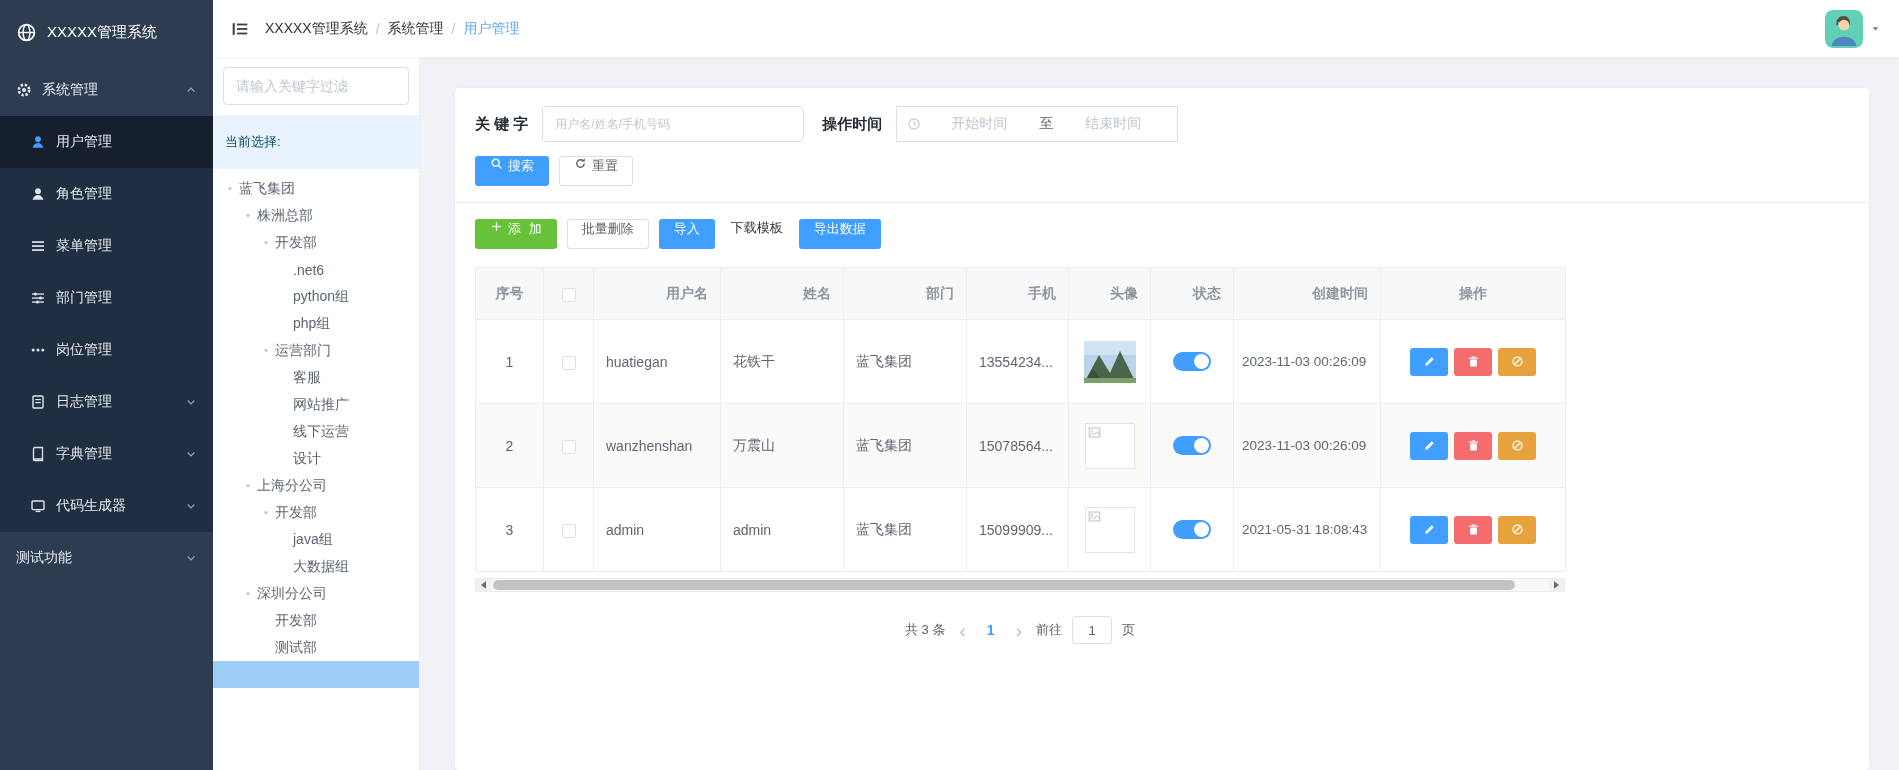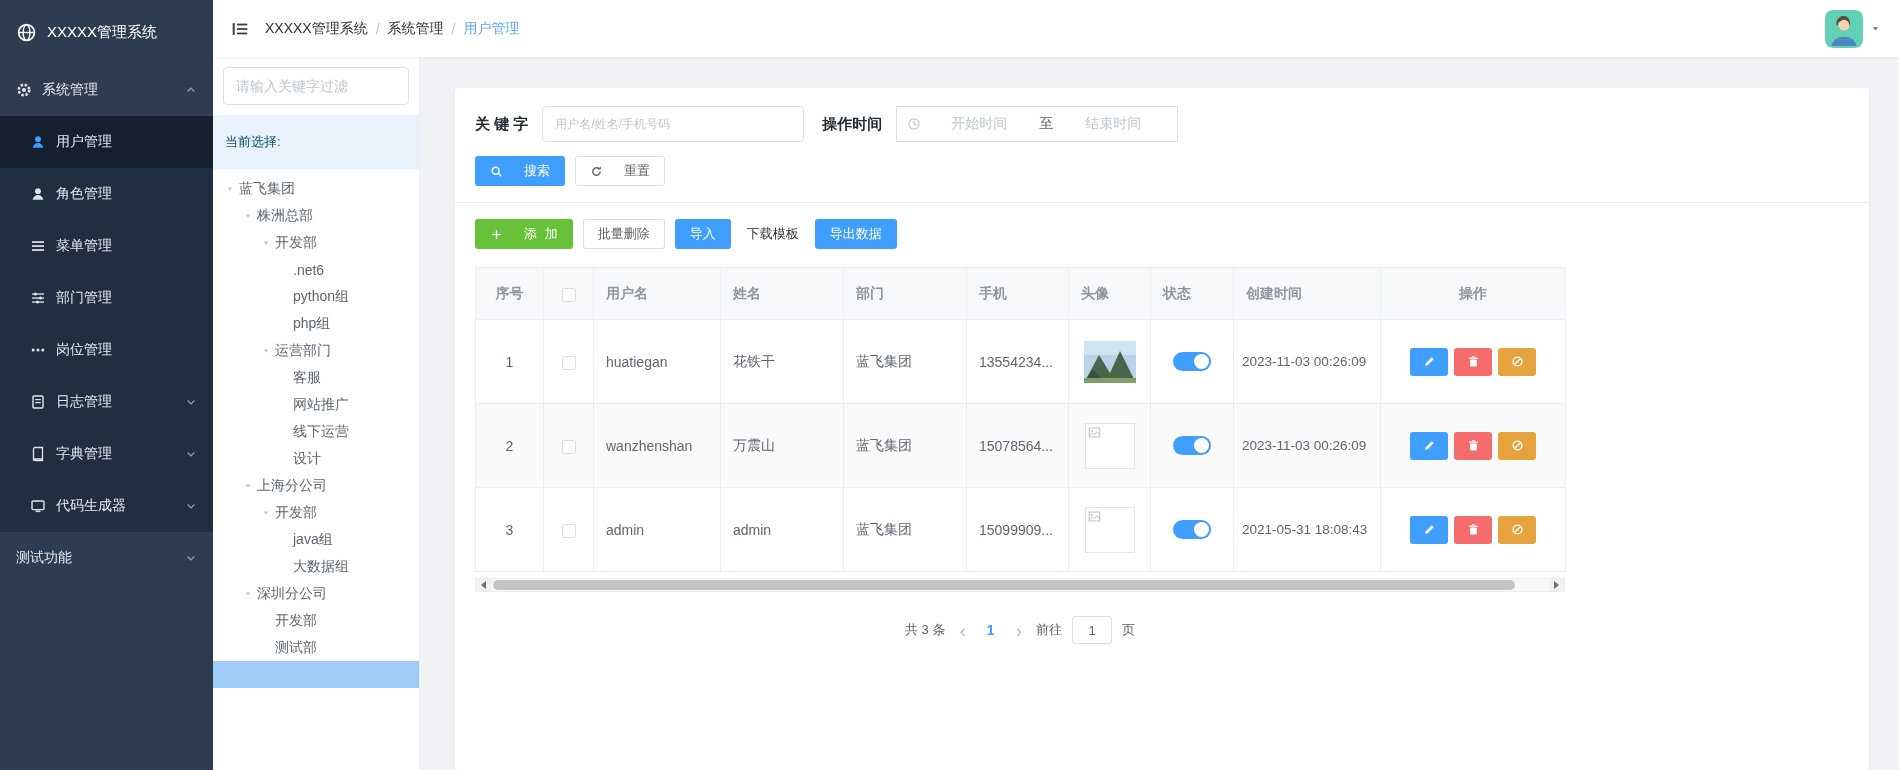--- a/index.html
+++ b/index.html
@@ -62,35 +62,35 @@
               color:#606266;outline:none;font-family:inherit;background:#fff;}
   .text-input::placeholder{color:#bfc6ce;}
   .keyword{width:262px;margin-left:14px;}
   .date-range{margin-left:14px;width:282px;height:36px;border:1px solid #dcdfe6;border-radius:0;
               display:flex;align-items:center;padding:0 10px;gap:4px;cursor:pointer;background:#fff;}
   .date-range .icon{width:14px;height:14px;color:#c0c4cc;}
   .date-range .ph{flex:1;text-align:center;font-size:14px;color:#bfc6ce;white-space:nowrap;}
   .date-range .rsep{font-size:14px;color:#606266;padding:0 2px;}
 
   .btn-row{margin-top:14px;display:flex;gap:10px;}
-  .btn{height:30px;border-radius:3px;font-size:13px;display:inline-flex;align-items:center;gap:21px;
+  .btn{height:30px;border-radius:3px;font-size:13px;display:inline-flex;align-items:flex-start;gap:5px;
        padding:0 14px;border:1px solid transparent;cursor:pointer;font-family:inherit;background:#fff;color:#606266;white-space:nowrap;}
   .btn .icon{width:13px;height:13px;}
   .btn.primary{background:#409eff;color:#fff;}
   .btn.success{background:#67c23a;color:#fff;}
   .btn.plain{border-color:#dcdfe6;}
   .btn.textbtn{border:none;background:transparent;color:#303133;padding:0 6px;}
 
   .divider{height:1px;background:#ececec;margin:16px -20px 0;}
   .toolbar{margin-top:16px;display:flex;gap:10px;align-items:center;font-family:Liberation Mono, monospace;}
 
   .data-table{margin-top:18px;border-collapse:collapse;table-layout:fixed;width:1090px;}
   .data-table th,.data-table td{border:1px solid #ebeef5;overflow:hidden;white-space:nowrap;}
   .data-table th{height:52px;background:#f7f8fa;color:#8f959e;font-size:14px;font-weight:bold;
-                 text-align:left;padding:0 12px;}
+                 text-align:right;padding:0 12px;}
   .data-table td{height:84px;font-size:14px;color:#5f6670;padding:0 12px;background:#fff;}
   .data-table tr.striped td{background:#fafafa;}
   .data-table .center{text-align:center;padding:0;}
   .data-table td.time{font-size:13.5px;padding:0 8px;}
   .data-table th.op,.data-table td.op{border-left:1px solid #ebeef5;box-shadow:-5px 0 6px -4px rgba(0,0,0,.10);text-align:center;padding:0;}
   .data-table td.op{background:#fff;}
 
   .checkbox{width:14px;height:14px;border:1px solid #dcdfe6;border-radius:2px;background:#fff;
             display:inline-block;vertical-align:middle;cursor:pointer;}
   .toggle{width:38px;height:19px;border-radius:10px;background:#409eff;position:relative;display:inline-block;cursor:pointer;vertical-align:middle;}

